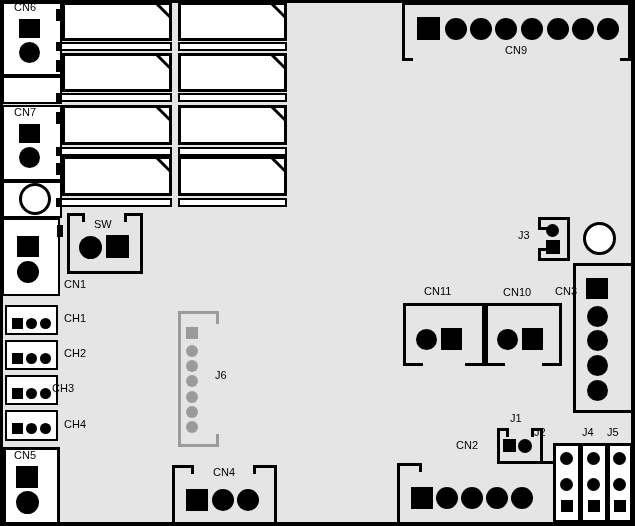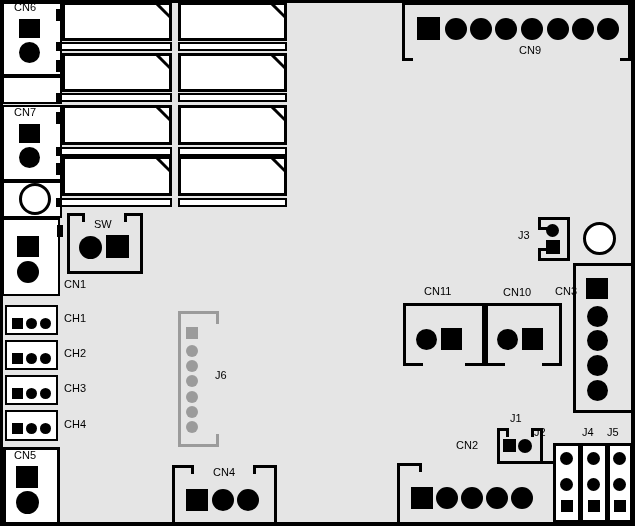--- a/index.html
+++ b/index.html
@@ -109,21 +109,21 @@
   <div class="box2" style="left:5px;top:340px;width:53px;height:30px"></div>
   <div class="sq" style="left:12px;top:353px;width:11px;height:11px"></div>
   <div class="rd" style="left:26px;top:353px;width:11px;height:11px"></div>
   <div class="rd" style="left:40px;top:353px;width:11px;height:11px"></div>
   <span class="lbl" style="left:64px;top:347px">CH2</span>
 
   <div class="box2" style="left:5px;top:375px;width:53px;height:30px"></div>
   <div class="sq" style="left:12px;top:388px;width:11px;height:11px"></div>
   <div class="rd" style="left:26px;top:388px;width:11px;height:11px"></div>
   <div class="rd" style="left:40px;top:388px;width:11px;height:11px"></div>
-  <span class="lbl" style="left:64px;top:382px">CH3</span>
+  <span class="lbl" style="left:52px;top:382px">CH3</span>
 
   <div class="box2" style="left:5px;top:410px;width:53px;height:31px"></div>
   <div class="sq" style="left:12px;top:423px;width:11px;height:11px"></div>
   <div class="rd" style="left:26px;top:423px;width:11px;height:11px"></div>
   <div class="rd" style="left:40px;top:423px;width:11px;height:11px"></div>
   <span class="lbl" style="left:64px;top:418px">CH4</span>
 
   <div class="box3" style="left:3px;top:447px;width:57px;height:79px"></div>
   <span class="lbl" style="left:14px;top:449px">CN5</span>
   <div class="sq" style="left:16px;top:466px;width:22px;height:22px"></div>
@@ -147,21 +147,21 @@
   <div class="ln" style="left:402px;top:58px;width:11px;height:3px"></div>
   <div class="ln" style="left:620px;top:58px;width:11px;height:3px"></div>
   <div class="sq" style="left:417px;top:17px;width:23px;height:23px"></div>
   <div class="rd" style="left:445px;top:18px;width:22px;height:22px"></div>
   <div class="rd" style="left:470px;top:18px;width:22px;height:22px"></div>
   <div class="rd" style="left:495px;top:18px;width:22px;height:22px"></div>
   <div class="rd" style="left:521px;top:18px;width:22px;height:22px"></div>
   <div class="rd" style="left:547px;top:18px;width:22px;height:22px"></div>
   <div class="rd" style="left:572px;top:18px;width:22px;height:22px"></div>
   <div class="rd" style="left:597px;top:18px;width:22px;height:22px"></div>
-  <span class="lbl" style="left:519px;top:44px">CN9</span>
+  <span class="lbl" style="left:505px;top:44px">CN9</span>
 
   <span class="lbl" style="left:518px;top:229px">J3</span>
   <div style="position:absolute;left:538px;top:217px;width:32px;height:44px;border:3px solid #000;border-left:none"></div>
   <div class="ln" style="left:538px;top:217px;width:3px;height:13px"></div>
   <div class="ln" style="left:541px;top:227px;width:6px;height:3px"></div>
   <div class="ln" style="left:538px;top:248px;width:3px;height:13px"></div>
   <div class="ln" style="left:541px;top:248px;width:6px;height:3px"></div>
   <div class="rd" style="left:546px;top:224px;width:13px;height:13px"></div>
   <div class="sq" style="left:546px;top:240px;width:14px;height:14px"></div>
   <div class="hole" style="left:583px;top:222px;width:33px;height:33px"></div>

